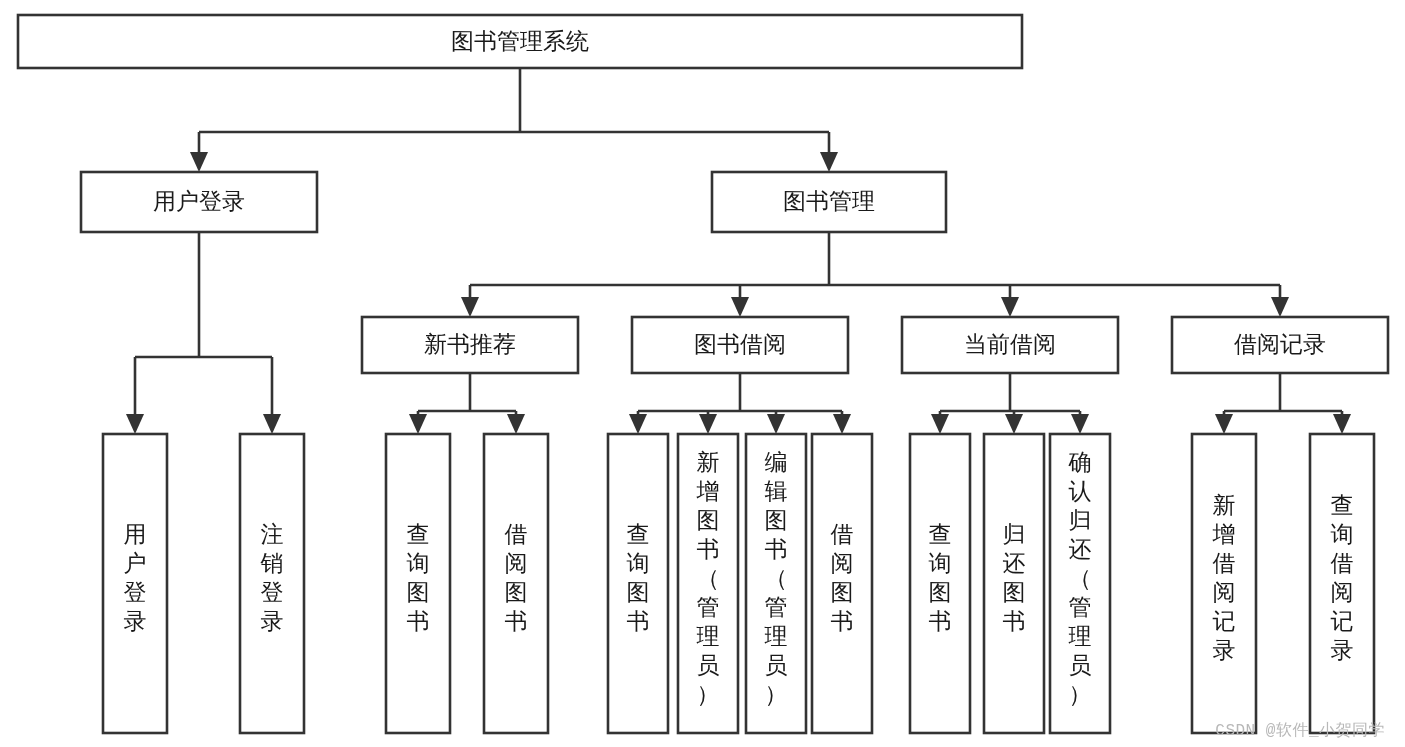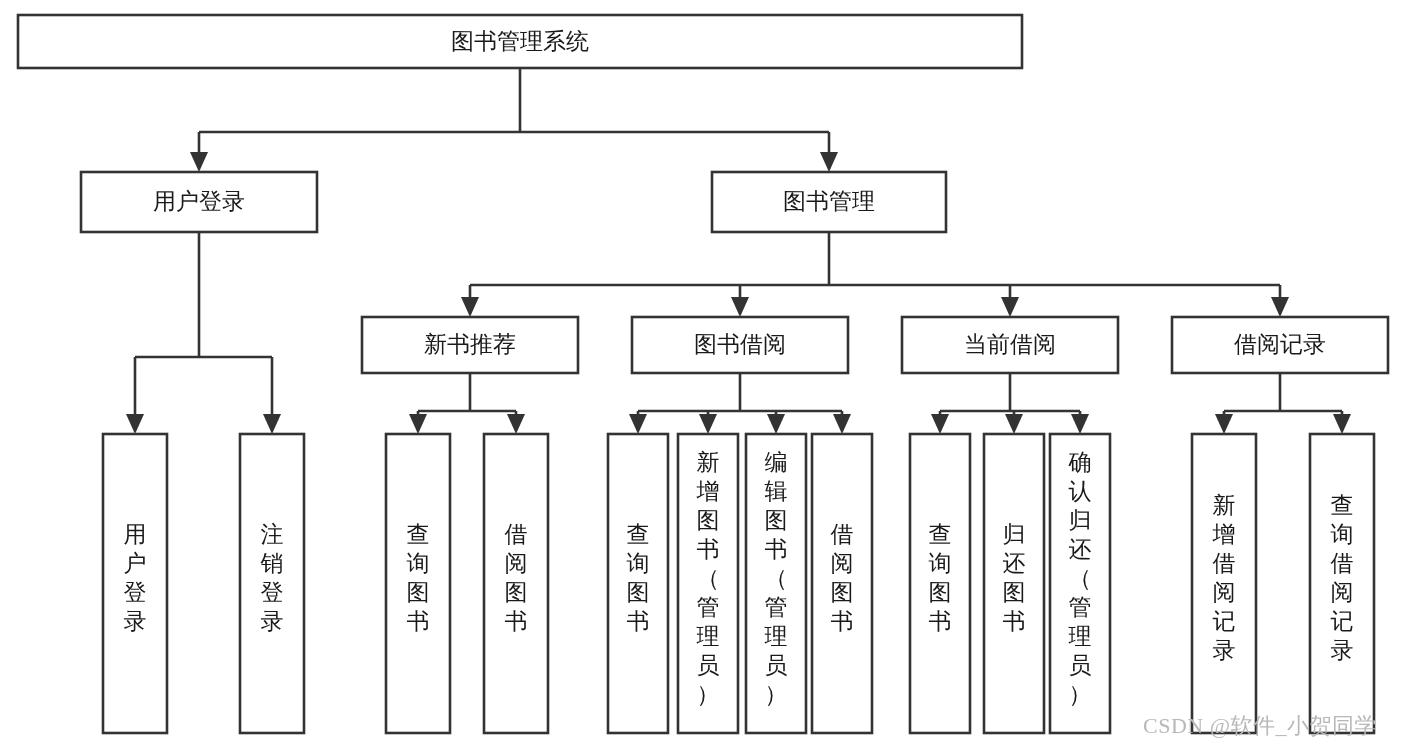--- a/index.html
+++ b/index.html
@@ -48,24 +48,24 @@
     dominant-baseline: middle;
   }
   .node-label-vertical {
     fill: #1a1a1a;
     font-family: "Liberation Sans", "DejaVu Sans", sans-serif;
     font-size: 23px;
     text-anchor: middle;
   }
   .watermark {
     position: absolute;
-    right: 28px;
+    right: 20px;
     bottom: 6px;
-    font-family: Liberation Serif, serif;
-    font-size: 22px;
+    font-family: Liberation Mono, monospace;
+    font-size: 16px;
     color: #b8b8b8;
     letter-spacing: 0.5px;
     white-space: nowrap;
     user-select: none;
   }
 </style>
 </head>
 <body>
 
 <div id="diagram-root">

